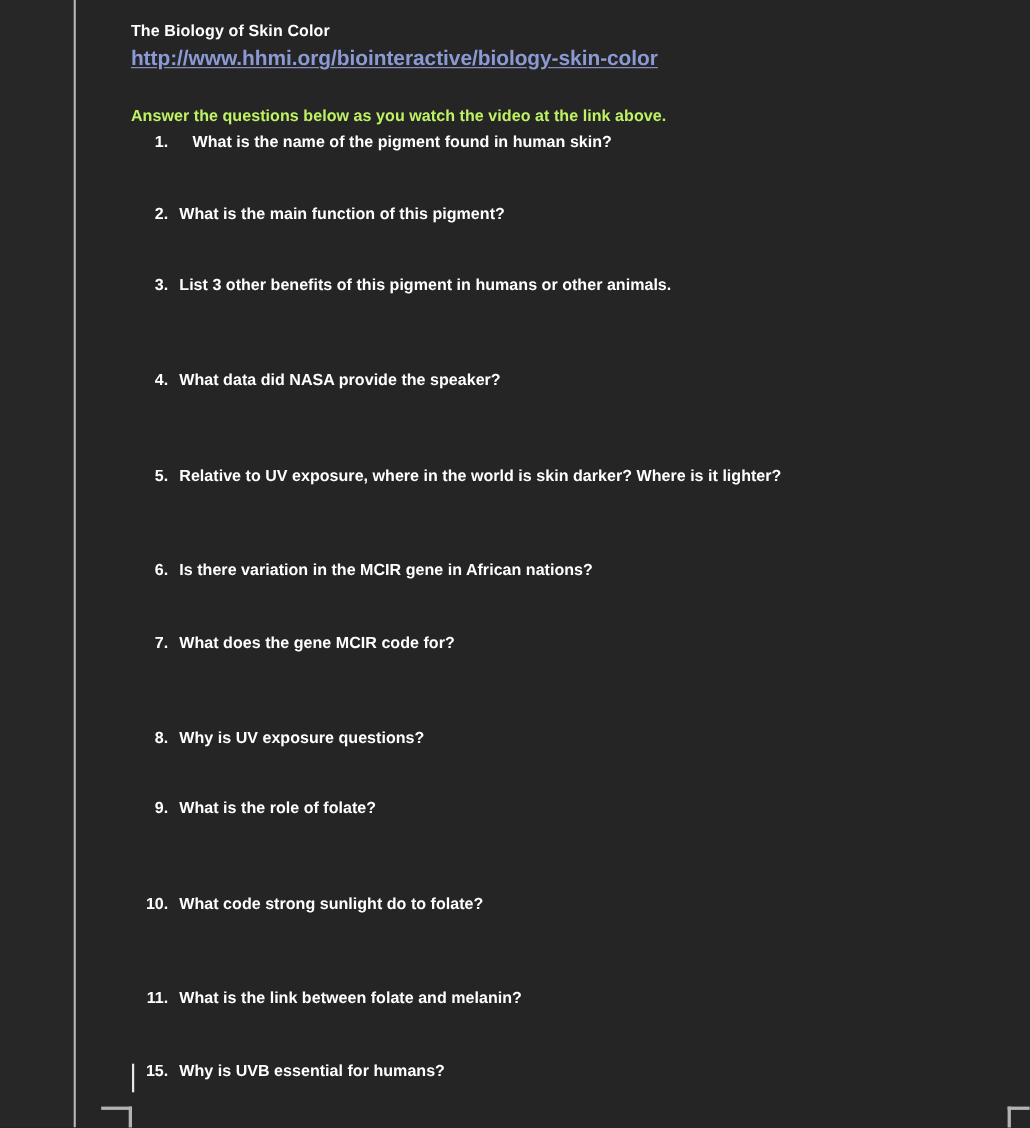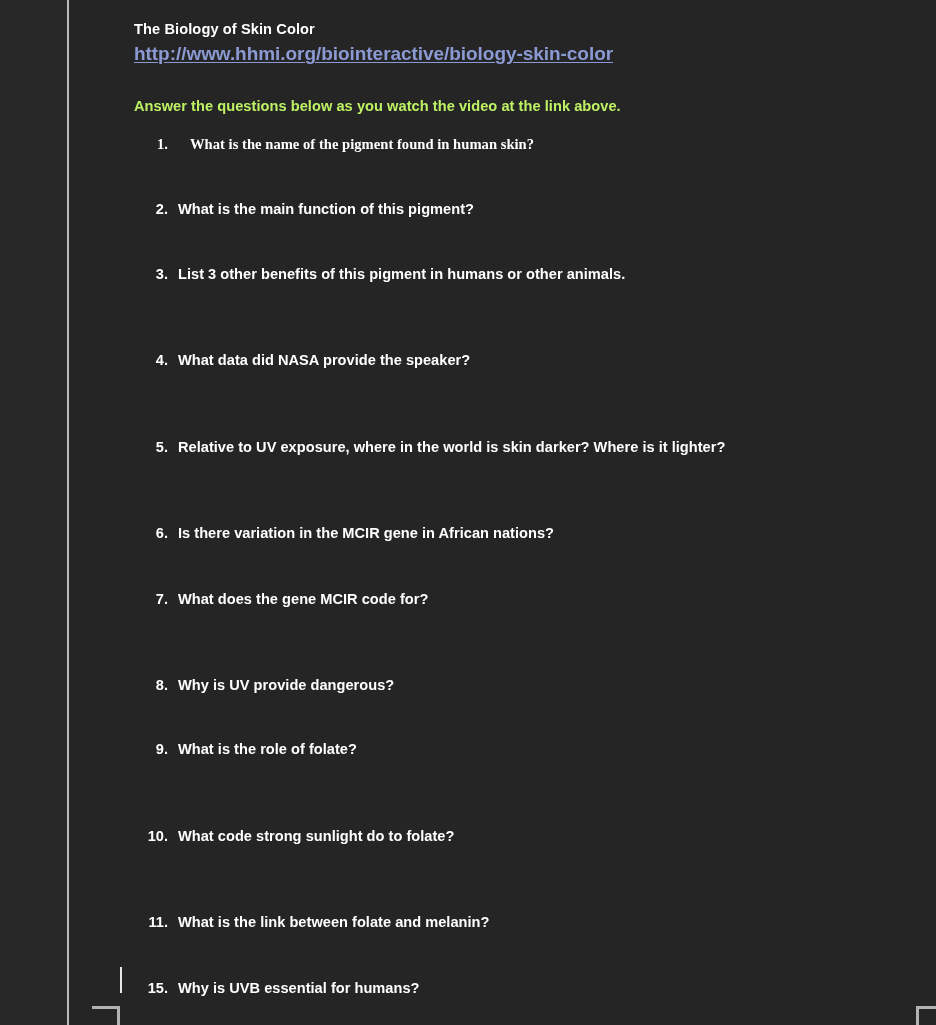--- a/index.html
+++ b/index.html
@@ -32,21 +32,21 @@
   #page-surface {
     position: absolute;
     left: 69px; top: 0;
     width: 867px; height: 1025px;
     background: #252525;
   }
 
   
   #doc-body {
     position: absolute;
-    left: 134px;
+    left: 119px;
     top: 20px;
     width: 760px;
     color: #ffffff;
     font-size: 14.6px;
     font-weight: bold;
     line-height: 1.33;
   }
 
   .doc-title {
     margin: 0 0 2px 0;
@@ -150,21 +150,21 @@
 <div id="page-surface"></div>
 
 <div id="doc-body">
   <p class="doc-title">The Biology of Skin Color</p>
 
   <a class="doc-link">http://www.hhmi.org/biointeractive/biology-skin-color</a>
 
   <p class="doc-instruction">Answer the questions below as you watch the video at the link above.</p>
 
   <ol id="question-list">
-    <li class="question-item first-gap" style="margin-top:19px;font-family:Liberation Serif, serif;">
+    <li class="question-item first-gap" style="margin-top:5px;">
       <span class="q-num">1.</span><span class="q-text">What is the name of the pigment found in human skin?</span>
     </li>
     <li class="question-item" style="margin-top:46px;">
       <span class="q-num">2.</span><span class="q-text">What is the main function of this pigment?</span>
     </li>
     <li class="question-item" style="margin-top:45px;">
       <span class="q-num">3.</span><span class="q-text">List 3 other benefits of this pigment in humans or other animals.</span>
     </li>
     <li class="question-item" style="margin-top:67px;">
       <span class="q-num">4.</span><span class="q-text">What data did NASA provide the speaker?</span>
@@ -172,21 +172,21 @@
     <li class="question-item" style="margin-top:67px;">
       <span class="q-num">5.</span><span class="q-text">Relative to UV exposure, where in the world is skin darker?  Where is it lighter?</span>
     </li>
     <li class="question-item" style="margin-top:67px;">
       <span class="q-num">6.</span><span class="q-text">Is there variation in the MCIR gene in African nations?</span>
     </li>
     <li class="question-item" style="margin-top:46px;">
       <span class="q-num">7.</span><span class="q-text">What does the gene MCIR code for?</span>
     </li>
     <li class="question-item" style="margin-top:67px;">
-      <span class="q-num">8.</span><span class="q-text">Why is UV provide dangerous?</span>
+      <span class="q-num">8.</span><span class="q-text">Why is UV exposure questions?</span>
     </li>
     <li class="question-item" style="margin-top:45px;">
       <span class="q-num">9.</span><span class="q-text">What is the role of folate?</span>
     </li>
     <li class="question-item" style="margin-top:67px;">
       <span class="q-num">10.</span><span class="q-text">What code strong sunlight do to folate?</span>
     </li>
     <li class="question-item" style="margin-top:67px;">
       <span class="q-num">11.</span><span class="q-text">What is the link between folate and melanin?</span>
     </li>

